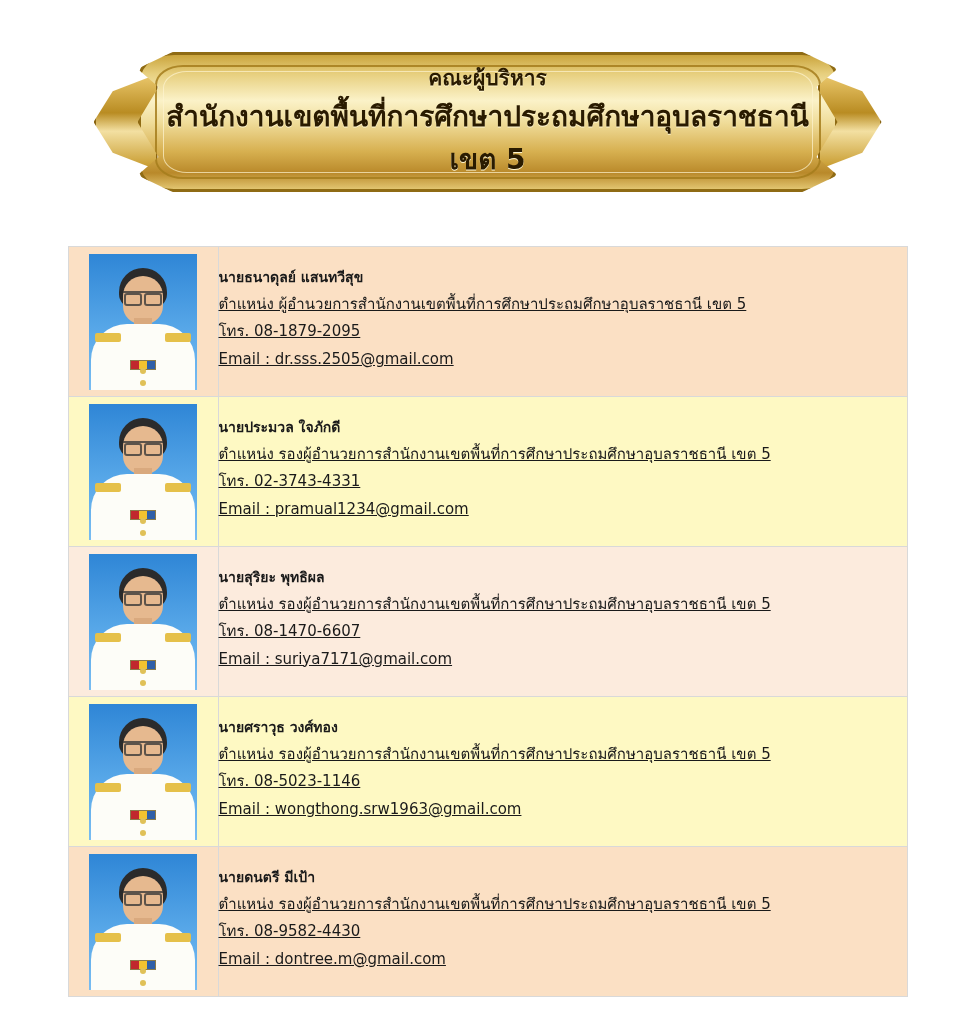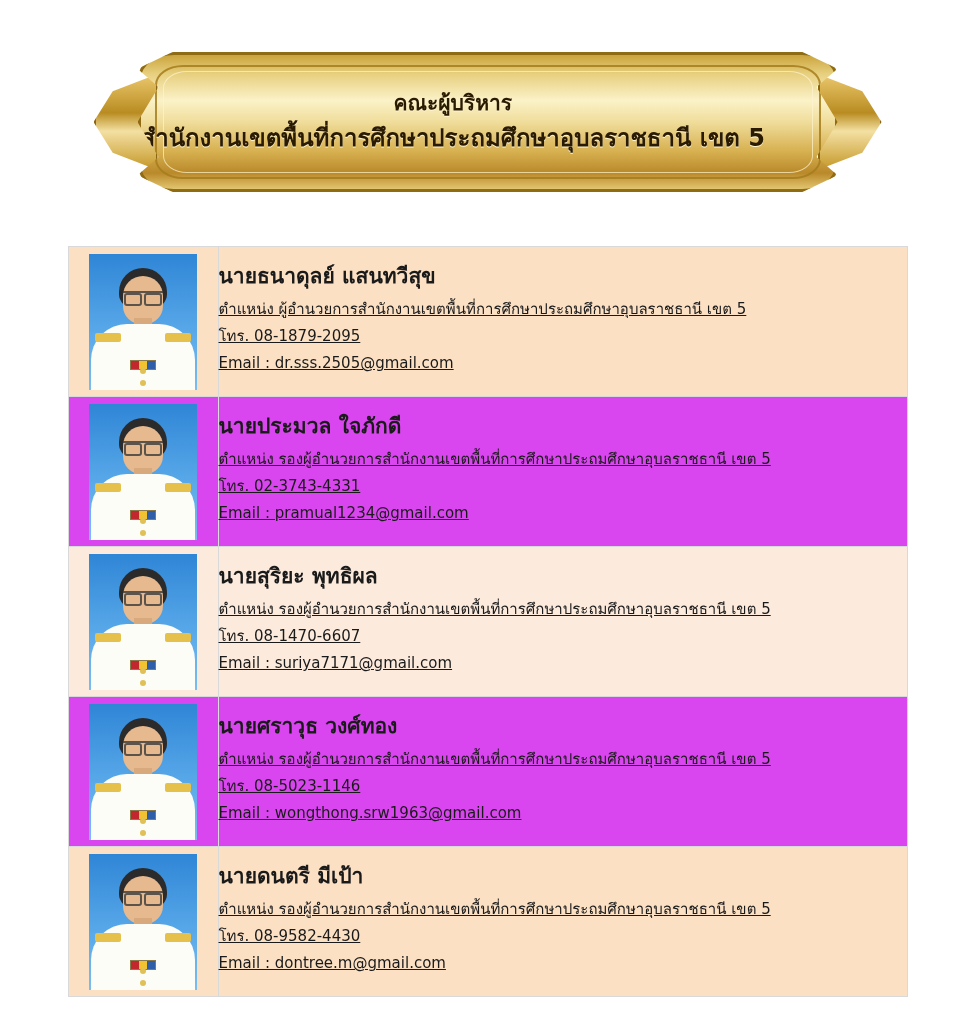--- a/index.html
+++ b/index.html
@@ -88,31 +88,31 @@
   .banner-text {
     position: relative;
     z-index: 2;
     text-align: center;
     color: #2a1b00;
     font-weight: bold;
     line-height: 1.55;
     text-shadow: 0 1px 0 #fff5cf;
   }
   .banner-line1 { font-size: 21px; }
-  .banner-line2 { font-size: 24px; }
+  .banner-line2 { font-size: 28px; }
 
   
   .exec-table {
     margin: 54px auto 0 auto;
     width: 840px;
     border-collapse: collapse;
   }
   .exec-row { height: 150px; }
   .exec-row.odd  { background: #fbe0c4; }
-  .exec-row.even { background: #d946ef; }
+  .exec-row.even { background: #fef9c3; }
   .exec-row.tint { background: #fcebdd; }
   .exec-row td {
     border: 1px solid #d9d9d9;
     vertical-align: middle;
     padding: 0;
   }
   .photo-cell {
     width: 150px;
     text-align: center;
     padding: 6px 0;
@@ -235,21 +235,21 @@
     transform: translateX(-50%);
     bottom: 4px;
     width: 6px; height: 6px;
     background: #e0c158;
     border-radius: 50%;
     box-shadow: 0 -12px 0 #e0c158;
   }
 
   
   .person-name {
-    font-size: 21px;
+    font-size: 14px;
     font-weight: bold;
     color: #1a1a1a;
     margin-bottom: 7px;
     line-height: 1.3;
   }
   .person-position,
   .person-phone,
   .person-email {
     font-size: 15px;
     color: #1a1a1a;

